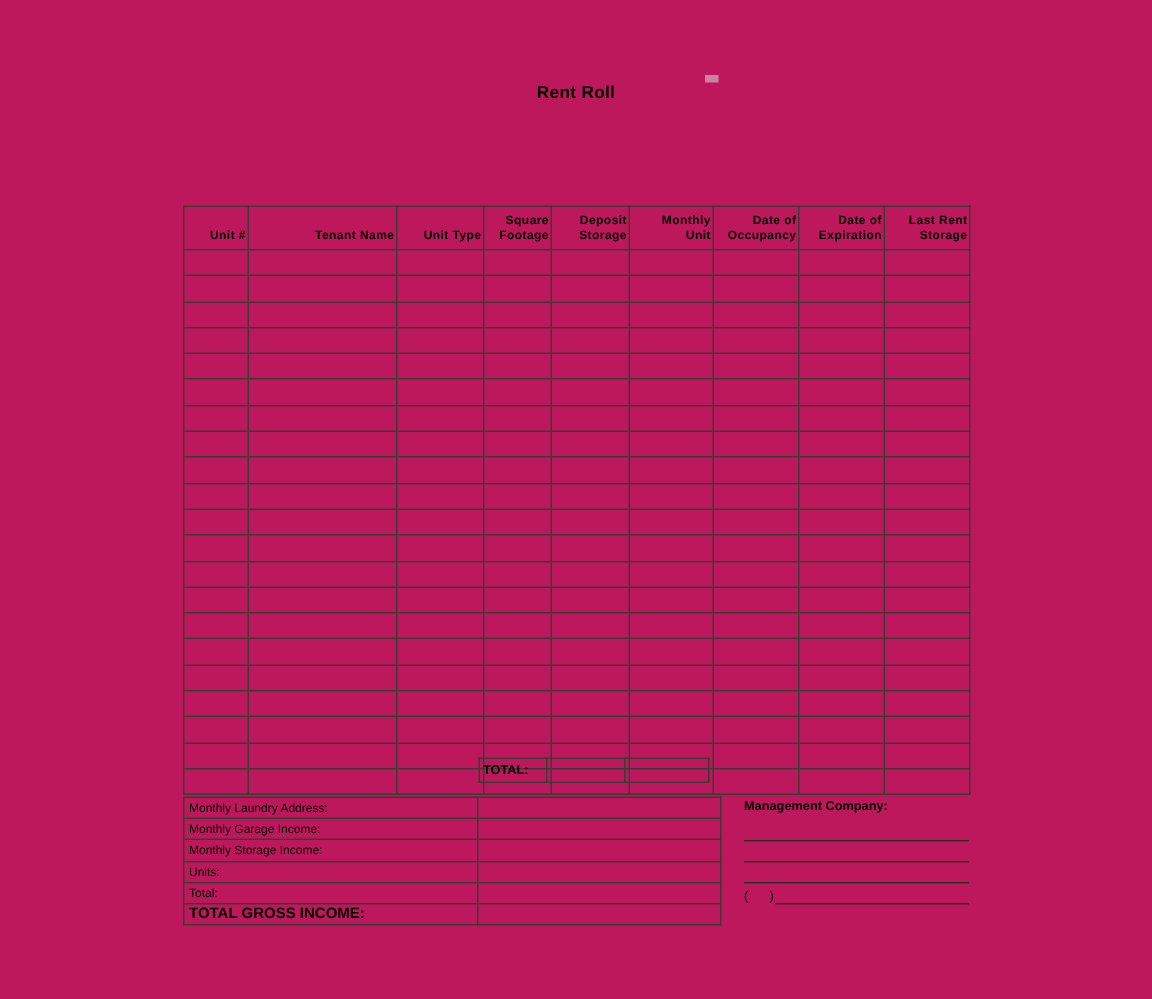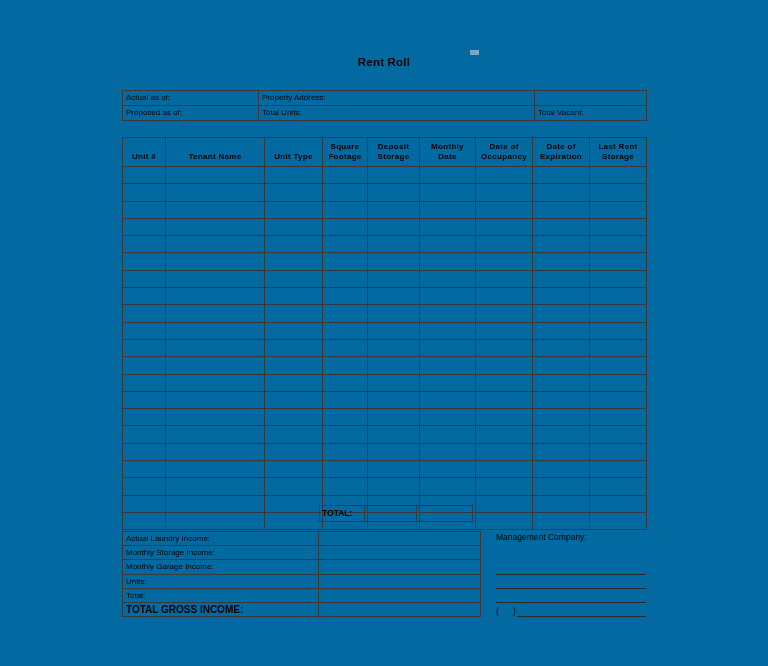--- a/index.html
+++ b/index.html
@@ -12,21 +12,21 @@
     height: 666px;
     position: relative;
     font-family: "Liberation Sans", sans-serif;
     color: #000000;
     overflow: hidden;
   }
 
   .page {
     position: absolute;
     inset: 0;
-    background: #0369a1;
+    background: #be185d;
   }
 
   
   .doc-title {
     position: absolute;
     left: 0;
     top: 56px;
     width: 768px;
     text-align: center;
     font-size: 11.5px;
@@ -74,21 +74,21 @@
   .grid-table {
     position: absolute;
     left: 122px;
     top: 137px;
     width: 524px;
   }
   .grid-table th {
     height: 28px;
     font-size: 8px;
     font-weight: bold;
-    text-align: center;
+    text-align: right;
     line-height: 10px;
     letter-spacing: .3px;
     padding: 0 1px;
   }
   .grid-table th .hdr-l1 { display: block; }
   .grid-table th .hdr-l2 { display: block; }
   .grid-table td.cell {
     height: 16.3px;
   }
 
@@ -127,22 +127,22 @@
 
   
   .mgmt-block {
     position: absolute;
     left: 496px;
     top: 532px;
     width: 150px;
   }
   .mgmt-title {
     font-size: 8.5px;
-    font-weight: normal;
-    margin-bottom: 19px;
+    font-weight: bold;
+    margin-bottom: 5px;
     white-space: nowrap;
   }
   .mgmt-line {
     border-bottom: 1px solid #2a2a2a;
     height: 13px;
   }
   .mgmt-phone {
     display: flex;
     align-items: flex-end;
     height: 14px;
@@ -160,39 +160,20 @@
   }
 </style>
 </head>
 <body>
 
 <div class="page">
 
   <div class="doc-title">Rent Roll</div>
   <div class="scan-artifact"></div>
 
-  <table class="info-table">
-    <colgroup>
-      <col style="width:136px">
-      <col style="width:276px">
-      <col style="width:112px">
-    </colgroup>
-    <tbody id="info-body">
-        <tr>
-          <td>Actual as of:</td>
-          <td>Property Address:</td>
-          <td style="border-left: 1px solid rgb(255, 255, 255); border-top: 1px solid rgb(58, 58, 58);"></td>
-        </tr>
-        <tr>
-          <td>Proposed as of:</td>
-          <td>Total Units:</td>
-          <td>Total Vacant:</td>
-        </tr>
-      </tbody>
-  </table>
 
   <table class="grid-table">
     <colgroup>
       <col style="width:43px">
       <col style="width:99px">
       <col style="width:58px">
       <col style="width:45px">
       <col style="width:52px">
       <col style="width:56px">
       <col style="width:57px">
@@ -216,21 +197,21 @@
           <th>
             <span class="hdr-l1">Square</span>
             <span class="hdr-l2">Footage</span>
           </th>
           <th>
             <span class="hdr-l1">Deposit</span>
             <span class="hdr-l2">Storage</span>
           </th>
           <th>
             <span class="hdr-l1">Monthly</span>
-            <span class="hdr-l2">Date</span>
+            <span class="hdr-l2">Unit</span>
           </th>
           <th>
             <span class="hdr-l1">Date of</span>
             <span class="hdr-l2">Occupancy</span>
           </th>
           <th>
             <span class="hdr-l1">Date of</span>
             <span class="hdr-l2">Expiration</span>
           </th>
           <th>
@@ -489,29 +470,29 @@
     </tbody>
   </table>
 
   <table class="income-table">
     <colgroup>
       <col style="width:196px">
       <col style="width:162px">
     </colgroup>
     <tbody id="income-body">
         <tr>
-          <td>Actual Laundry Income:</td>
+          <td>Monthly Laundry Address:</td>
           <td></td>
         </tr>
         <tr>
+          <td>Monthly Garage Income:</td>
+          <td></td>
+        </tr>
+        <tr>
           <td>Monthly Storage Income:</td>
-          <td></td>
-        </tr>
-        <tr>
-          <td>Monthly Garage Income:</td>
           <td></td>
         </tr>
         <tr>
           <td>Units:</td>
           <td></td>
         </tr>
         <tr>
           <td>Total:</td>
           <td></td>
         </tr>

